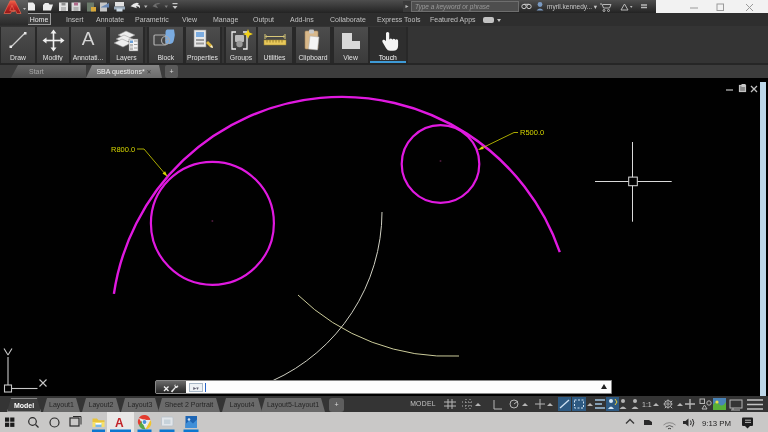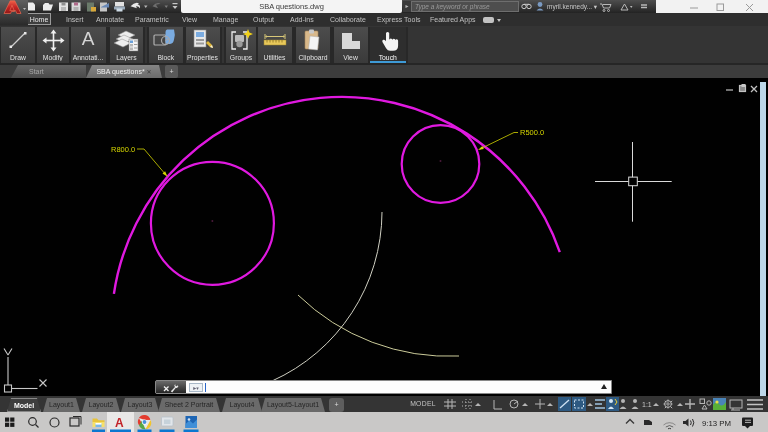--- a/index.html
+++ b/index.html
@@ -71,21 +71,20 @@
         <rect x="114" y="6.5" width="11" height="3" fill="#9aaaba"></rect>
         <rect x="116.5" y="8.5" width="6" height="3" fill="#cddbe6"></rect>
       <path d="M130.5 6.2 q4.5 -5 8.5 -3 l-1.5 1.2 q3 0.3 2.5 3.8 q-1.5 -2.2 -4 -1.8 l1 1.8 z" fill="#e8e8e8"></path>
       <path d="M144 5.5 l3.5 0 l-1.75 2.5 z" fill="#b8b8b8"></path>
       <path d="M152.5 6.2 q4 -4.5 8 -2.5 l-4.5 1 l2 3.5 z" fill="#6e6e6e"></path>
       <path d="M164.5 5.5 l3.5 0 l-1.75 2.5 z" fill="#7a7a7a"></path>
       <rect x="172.5" y="3" width="5" height="1.2" fill="#c8c8c8"></rect>
       <path d="M172.5 6 l5 0 l-2.5 3 z" fill="#c8c8c8"></path>
     </g>
   </svg>
-  <div id="whitetitle">SBA questions.dwg</div>
   <div class="abs" style="left:403px;top:1px;width:8px;height:11px;background:#3a3a3a;color:#bbb;font-size:6px;line-height:11px;text-align:center;">▸</div>
   <div id="searchbox">Type a keyword or phrase</div>
   <svg class="abs" style="left:520px;top:1px;" width="26" height="11">
     <g stroke="#c8c8c8" fill="none" stroke-width="1">
       <circle cx="4" cy="5.5" r="2.2"></circle>
         <circle cx="9" cy="5.5" r="2.2"></circle>
         <path d="M4 3.3 l5 0"></path>
     </g>
     <circle cx="20" cy="3.5" r="2.4" fill="#7a9ac2"></circle>
       <path d="M16.5 9.5 q3.5 -4 7 0 z" fill="#7a9ac2"></path>

